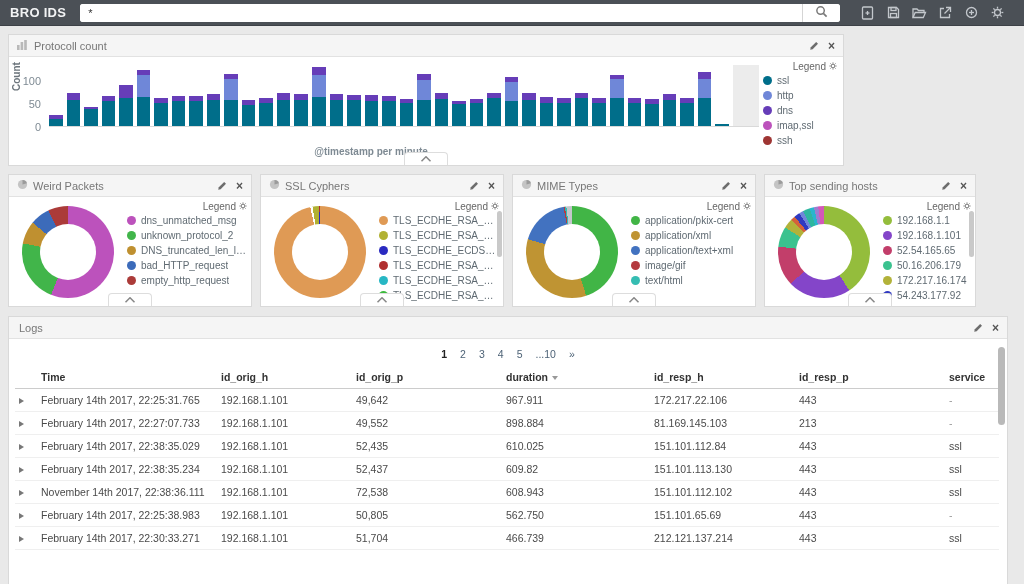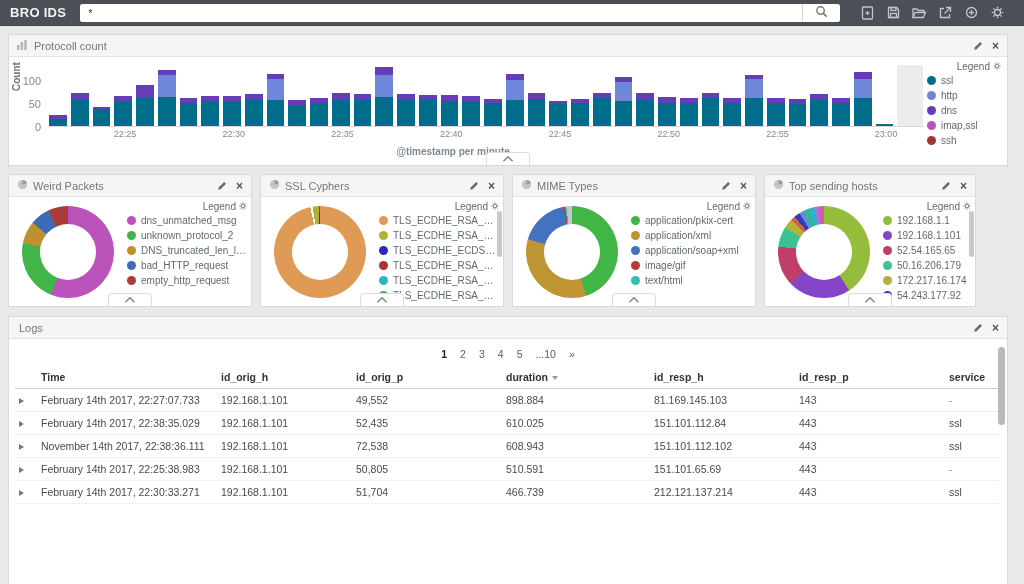--- a/index.html
+++ b/index.html
@@ -30,21 +30,21 @@
   .hd-spacer { flex:1; }
   .hd-btn { margin-left:9px; cursor:pointer; display:flex; align-items:center; }
   .hd-btn svg { fill:#6d6d6d; }
   .close-x { color:#555; font-size:12px; font-weight:bold; line-height:1; }
   .type-icon svg { fill:#b9b9b9; }
   .collapse-tab { position:absolute; bottom:0; left:50%; transform:translateX(-50%);
                   width:44px; height:13px; background:#fff; border:1px solid #ddd; border-bottom:none;
                   border-radius:4px 4px 0 0; display:flex; align-items:center; justify-content:center; cursor:pointer; }
 
   
-  #protocol-panel { left:8px; top:34px; width:1000px; height:132px; }
+  #protocol-panel { left:8px; top:34px; width:836px; height:132px; }
   .chart-body { position:absolute; left:0; right:0; top:22px; bottom:0; display:flex; }
   .chart-area { flex:1; position:relative; }
   .y-title { position:absolute; left:2px; top:34px; transform:rotate(-90deg); transform-origin:left top;
              font-size:10px; font-weight:bold; color:#6c757c; }
   .y-axis { position:absolute; left:14px; top:8px; bottom:38px; width:22px; }
   .y-tick { position:absolute; right:4px; transform:translateY(50%); font-size:11px; color:#7e8a93;margin-top:28px; }
   .plot { position:absolute; left:40px; right:4px; top:8px; bottom:38px; border-bottom:1px solid #d9d9d9;
           display:flex; align-items:flex-end; gap:4px; }
   .bar-slot { flex:1; height:100%; display:flex; flex-direction:column-reverse; justify-content:flex-start; }
   .seg { width:100%; }
@@ -349,30 +349,20 @@
           <div class="bar-slot">
             <div class="seg" style="height: 46.6667%; background: rgb(0, 110, 138);"></div>
             <div class="seg" style="height: 31.1111%; background: rgb(111, 135, 216);"></div>
             <div class="seg" style="height: 11.1111%; background: rgb(102, 61, 184);"></div>
           </div>
           <div class="bar-slot">
             <div class="seg" style="height: 3.7037%; background: rgb(0, 110, 138);"></div>
           </div>
           <div class="end-band"></div>
         </div>
-      <div class="x-labels" id="x-labels">
-          <span class="x-tick" style="left: 8.97436%;">22:25</span>
-          <span class="x-tick" style="left: 21.7949%;">22:30</span>
-          <span class="x-tick" style="left: 34.6154%;">22:35</span>
-          <span class="x-tick" style="left: 47.4359%;">22:40</span>
-          <span class="x-tick" style="left: 60.2564%;">22:45</span>
-          <span class="x-tick" style="left: 73.0769%;">22:50</span>
-          <span class="x-tick" style="left: 85.8974%;">22:55</span>
-          <span class="x-tick" style="left: 98.7179%;">23:00</span>
-        </div>
       <div class="x-title">@timestamp per minute</div>
     </div>
     <div class="legend-col">
       <div class="legend-head">
         <span>Legend</span>
         <span>
           <svg width="8" height="8" viewBox="0 0 13 13">
               <g stroke="#777" stroke-width="1.6" fill="none">
                 <circle cx="6.5" cy="6.5" r="3"></circle>
                 <line x1="6.5" y1="0.7" x2="6.5" y2="2.6"></line>
@@ -601,21 +591,21 @@
           <div class="leg-item">
             <span class="leg-dot" style="background: rgb(65, 181, 70);"></span>
             <span class="leg-label">application/pkix-cert</span>
           </div>
           <div class="leg-item">
             <span class="leg-dot" style="background: rgb(191, 148, 51);"></span>
             <span class="leg-label">application/xml</span>
           </div>
           <div class="leg-item">
             <span class="leg-dot" style="background: rgb(66, 114, 192);"></span>
-            <span class="leg-label">application/soap+xml</span>
+            <span class="leg-label">application/text+xml</span>
           </div>
           <div class="leg-item">
             <span class="leg-dot" style="background: rgb(180, 58, 63);"></span>
             <span class="leg-label">image/gif</span>
           </div>
           <div class="leg-item">
             <span class="leg-dot" style="background: rgb(53, 189, 178);"></span>
             <span class="leg-label">text/html</span>
           </div>
         </div>
@@ -741,54 +731,74 @@
             <th>id_orig_p</th>
             <th>duration<span class="sort-caret"></span></th>
             <th>id_resp_h</th>
             <th>id_resp_p</th>
             <th>service</th>
           </tr>
         </thead>
         <tbody>
           <tr class="log-row">
             <td><span class="row-caret"></span></td>
+            <td>February 14th 2017, 22:25:31.765</td>
+            <td>192.168.1.101</td>
+            <td>49,642</td>
+            <td>967.911</td>
+            <td>172.217.22.106</td>
+            <td>443</td>
+            <td class="svc-dash">-</td>
+          </tr>
+          <tr class="log-row">
+            <td><span class="row-caret"></span></td>
             <td>February 14th 2017, 22:27:07.733</td>
             <td>192.168.1.101</td>
             <td>49,552</td>
             <td>898.884</td>
             <td>81.169.145.103</td>
-            <td>143</td>
+            <td>213</td>
             <td class="svc-dash">-</td>
           </tr>
           <tr class="log-row">
             <td><span class="row-caret"></span></td>
             <td>February 14th 2017, 22:38:35.029</td>
             <td>192.168.1.101</td>
             <td>52,435</td>
             <td>610.025</td>
             <td>151.101.112.84</td>
+            <td>443</td>
+            <td>ssl</td>
+          </tr>
+          <tr class="log-row">
+            <td><span class="row-caret"></span></td>
+            <td>February 14th 2017, 22:38:35.234</td>
+            <td>192.168.1.101</td>
+            <td>52,437</td>
+            <td>609.82</td>
+            <td>151.101.113.130</td>
             <td>443</td>
             <td>ssl</td>
           </tr>
           <tr class="log-row">
             <td><span class="row-caret"></span></td>
             <td>November 14th 2017, 22:38:36.111</td>
             <td>192.168.1.101</td>
             <td>72,538</td>
             <td>608.943</td>
             <td>151.101.112.102</td>
             <td>443</td>
             <td>ssl</td>
           </tr>
           <tr class="log-row">
             <td><span class="row-caret"></span></td>
             <td>February 14th 2017, 22:25:38.983</td>
             <td>192.168.1.101</td>
             <td>50,805</td>
-            <td>510.591</td>
+            <td>562.750</td>
             <td>151.101.65.69</td>
             <td>443</td>
             <td class="svc-dash">-</td>
           </tr>
           <tr class="log-row">
             <td><span class="row-caret"></span></td>
             <td>February 14th 2017, 22:30:33.271</td>
             <td>192.168.1.101</td>
             <td>51,704</td>
             <td>466.739</td>

